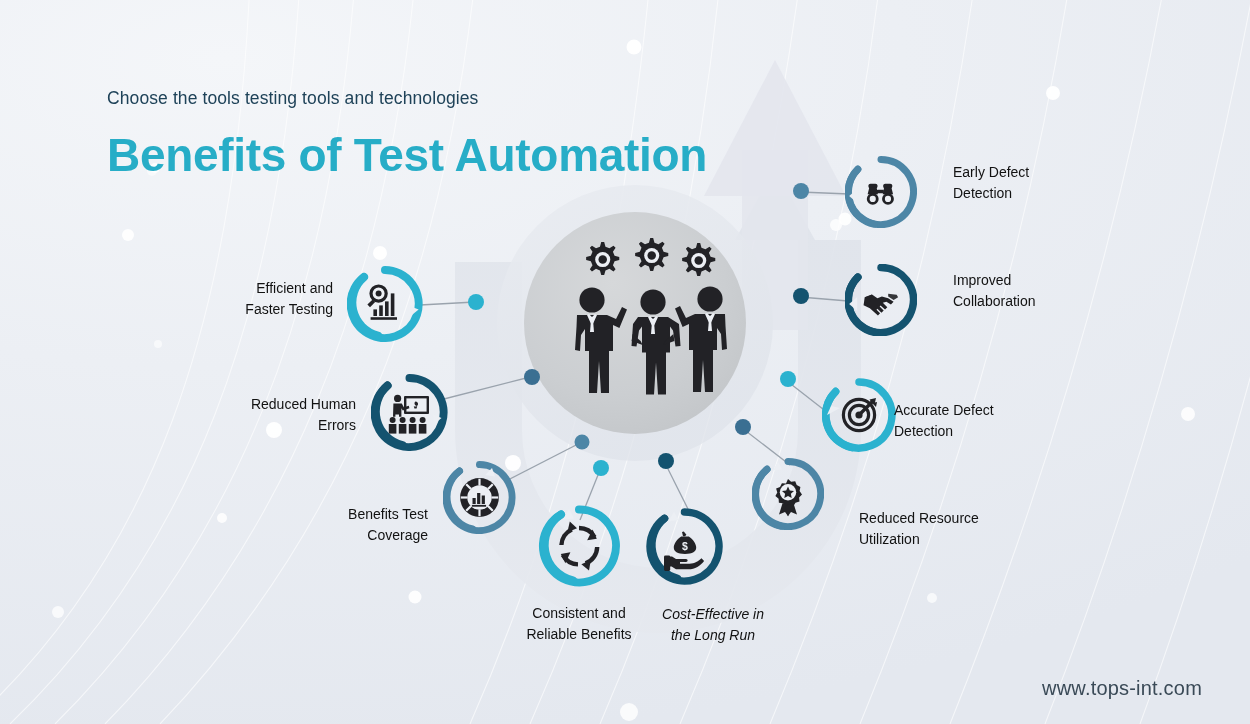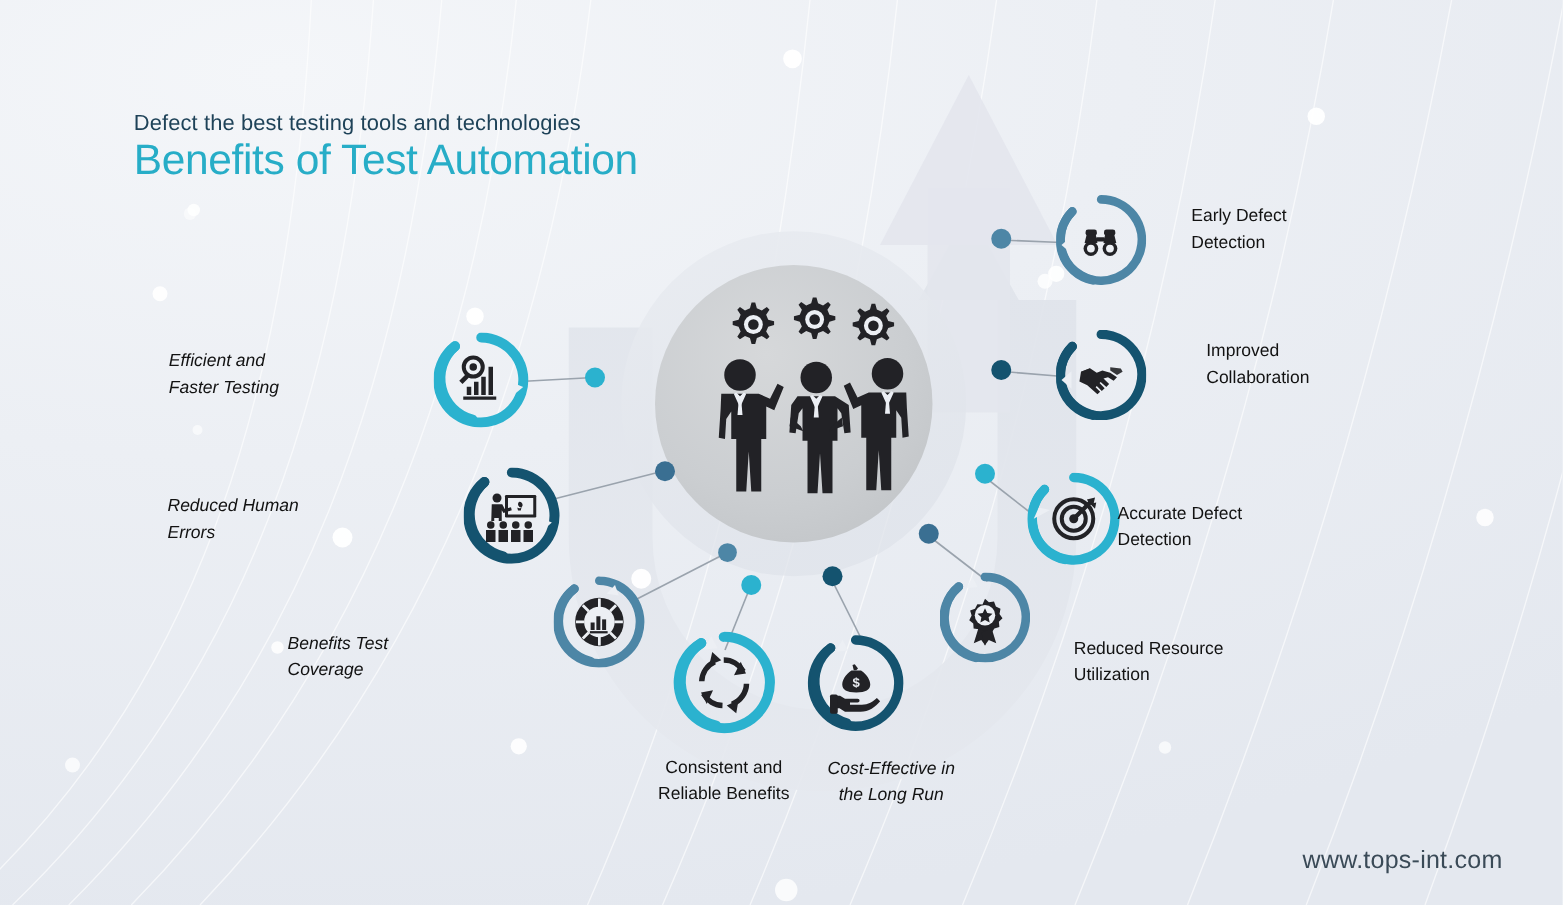--- a/index.html
+++ b/index.html
@@ -20,43 +20,43 @@
   }
   .bg-svg { position:absolute; inset:0; width:1250px; height:724px; }
 
   
   #header { position:absolute; left:107px; top:88px; }
   #subtitle {
     font-size:17.5px; color:#1e4258; letter-spacing:.1px;
     white-space:nowrap;
   }
   #title {
-    font-size:34px; font-weight:normal; color:#27ADC7;
-    letter-spacing:-.3px; margin-top:0; white-space:nowrap;
+    font-size:46px; font-weight:bold; color:#27ADC7;
+    letter-spacing:-.3px; margin-top:19px; white-space:nowrap;
   }
 
   
   #center-medallion {
     position:absolute; left:524px; top:212px; width:222px; height:222px;
   }
 
   
   .node { position:absolute; }
   .ring {
     position:absolute; border-radius:50%;
     display:flex; align-items:center; justify-content:center;
   }
   .ring svg { display:block; }
   .label {
     position:absolute;
     font-size:14px; line-height:1.52; color:#121212;
     white-space:pre-line;
   }
   .label.right { text-align:left; }
-  .label.left  { text-align:left;font-style:italic; }
+  .label.left  { text-align:right; }
   .label.center{ text-align:center; }
 
   
   #footer {
     position:absolute; right:48px; bottom:24px;
     font-size:20px; color:#3a4a57; letter-spacing:.2px;
   }
 </style>
 </head>
 <body>
@@ -155,21 +155,21 @@
       <circle cx="601" cy="468" r="8" fill="#2bb2cf"></circle>
       <circle cx="666" cy="461" r="8" fill="#14536f"></circle>
       <circle cx="743" cy="427" r="8" fill="#3a6f92"></circle>
       <circle cx="788" cy="379" r="8" fill="#2bb2cf"></circle>
       <circle cx="801" cy="296" r="8" fill="#14536f"></circle>
       <circle cx="801" cy="191" r="8" fill="#4d86a6"></circle>
     </g>
   </svg>
 
   <div id="header">
-    <div id="subtitle">Defect the best testing tools and technologies</div>
+    <div id="subtitle">Choose the tools testing tools and technologies</div>
     <div id="title">Benefits of Test Automation</div>
   </div>
 
   <div id="center-medallion">
     <svg viewBox="0 0 222 222" width="222" height="222">
       <g fill="#222226">
 
         <g transform="translate(57,30) scale(0.92)">
           <path d="M22,0 l3.2,0 1.4,5.1 4.3,1.8 4.4,-2.9 2.3,2.3 -2.9,4.4 1.8,4.3 5.1,1.4 0,3.2 -5.1,1.4 -1.8,4.3 2.9,4.4 -2.3,2.3 -4.4,-2.9 -4.3,1.8 -1.4,5.1 -3.2,0 -1.4,-5.1 -4.3,-1.8 -4.4,2.9 -2.3,-2.3 2.9,-4.4 -1.8,-4.3 -5.1,-1.4 0,-3.2 5.1,-1.4 1.8,-4.3 -2.9,-4.4 2.3,-2.3 4.4,2.9 4.3,-1.8 z"></path>
           <circle cx="23.6" cy="19.1" r="8.2" fill="#eceff4"></circle>
@@ -241,21 +241,21 @@
         <path d="M36,3.5 a32.5,32.5 0 1,1 -23.2,9.7" fill="none" stroke="#14536f" stroke-width="7.5" stroke-linecap="round"></path>
         <path d="M12.8,13.2 a32.5,32.5 0 0,0 16.5,55" fill="none" stroke="#14536f" stroke-width="7.5" stroke-linecap="round"></path>
         <path d="M4.2,40 l8,-7 0,14 z" fill="#eceff4"></path>
         <g fill="#222226" transform="translate(18,27) scale(0.9)">
           <path d="M2,7 l8,-3 6,4 5,-2 7,2 6,4 -3,3 -5,-3 -4,1 5,5 -2.5,2.6 -5,-4.4 -1,1 4.5,4.6 -2.5,2.5 -4.5,-4.5 -1,1 4,4 -2.4,2.4 -9,-8 -7,-3.5 z"></path>
           <path d="M10,4 l-8,3 0,7 6,-3 z" opacity="0.85"></path>
           <path d="M28,6 l6,4 5,-3 -1.6,-2.8 -9.4,-1.2 z" opacity="0.9"></path>
         </g>
       </svg>
     </div>
-    <div class="label right" style="left:120px; top:6px; width:195px;">Improved
+    <div class="label right" style="left:108px; top:6px; width:195px;">Improved
 Collaboration</div>
   </div>
 
   <div class="node" style="left:822px; top:378px;">
     <div class="ring" style="left:0; top:0; width:74px; height:74px;">
       <svg viewBox="0 0 74 74" width="74" height="74">
         <path d="M37,4 a33,33 0 1,1 -23.4,9.6" fill="none" stroke="#2bb2cf" stroke-width="7.5" stroke-linecap="round"></path>
         <path d="M13.6,13.6 a33,33 0 0,0 16.4,56" fill="none" stroke="#2bb2cf" stroke-width="7.5" stroke-linecap="round"></path>
         <path d="M5,37 l4,-9 9,2 z" fill="#eceff4"></path>
         <g transform="translate(20,20)">

